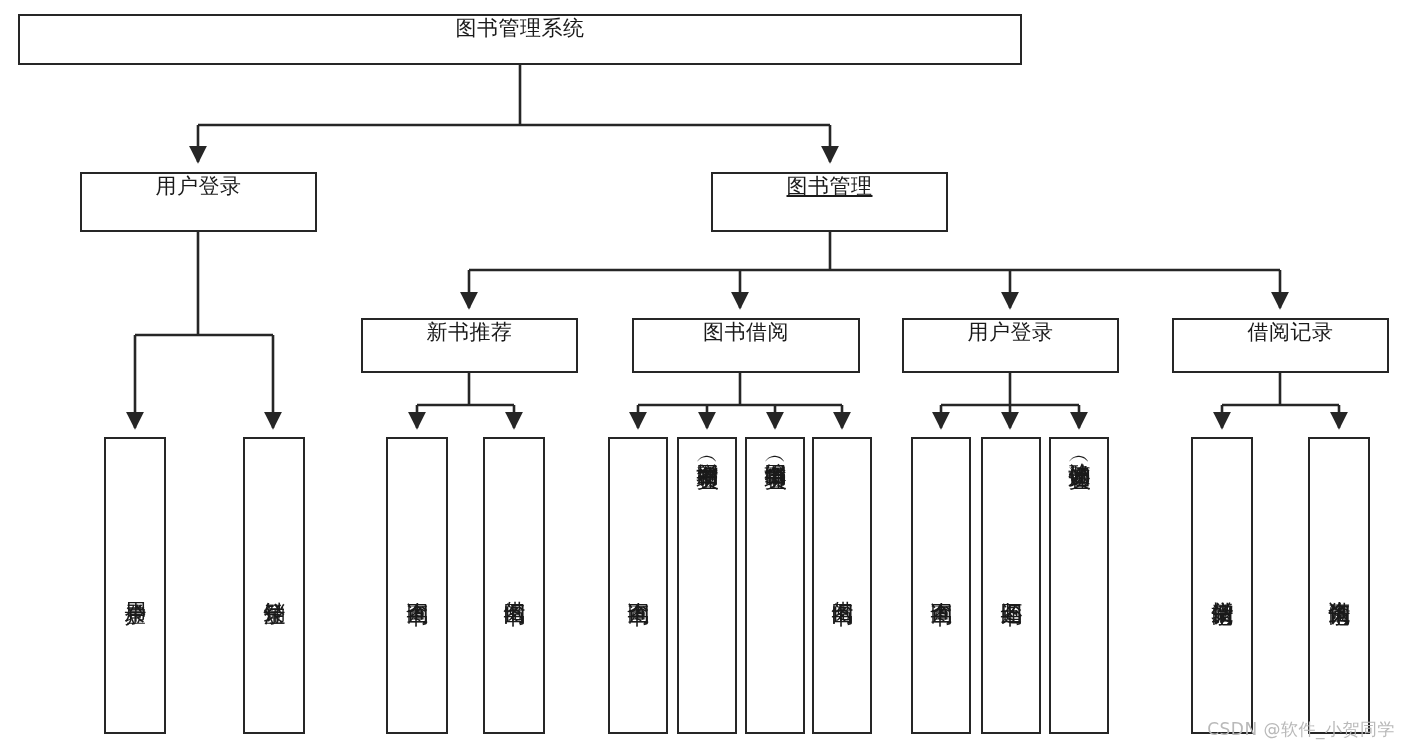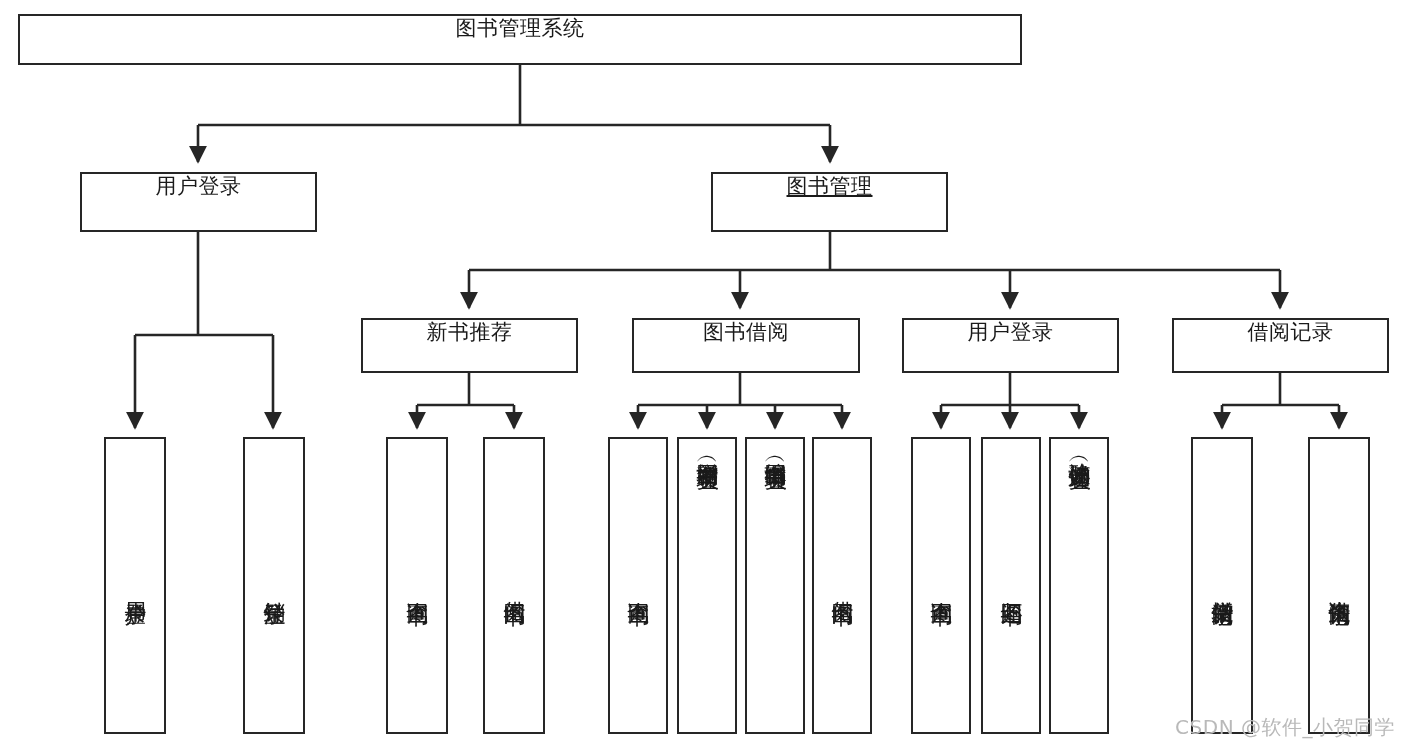--- a/index.html
+++ b/index.html
@@ -61,21 +61,21 @@
     max-height: 100%;
   }
   
   .node.v.center {
     align-items: center;
   }
   #watermark {
     position: absolute;
     right: 10px;
     bottom: 6px;
-    font-size: 20px;
+    font-size: 17px;
     color: #b9b9b9;
     white-space: nowrap;
     letter-spacing: 0.5px;
   }
 </style>
 </head>
 <body>
 
 <div id="canvas">
 

